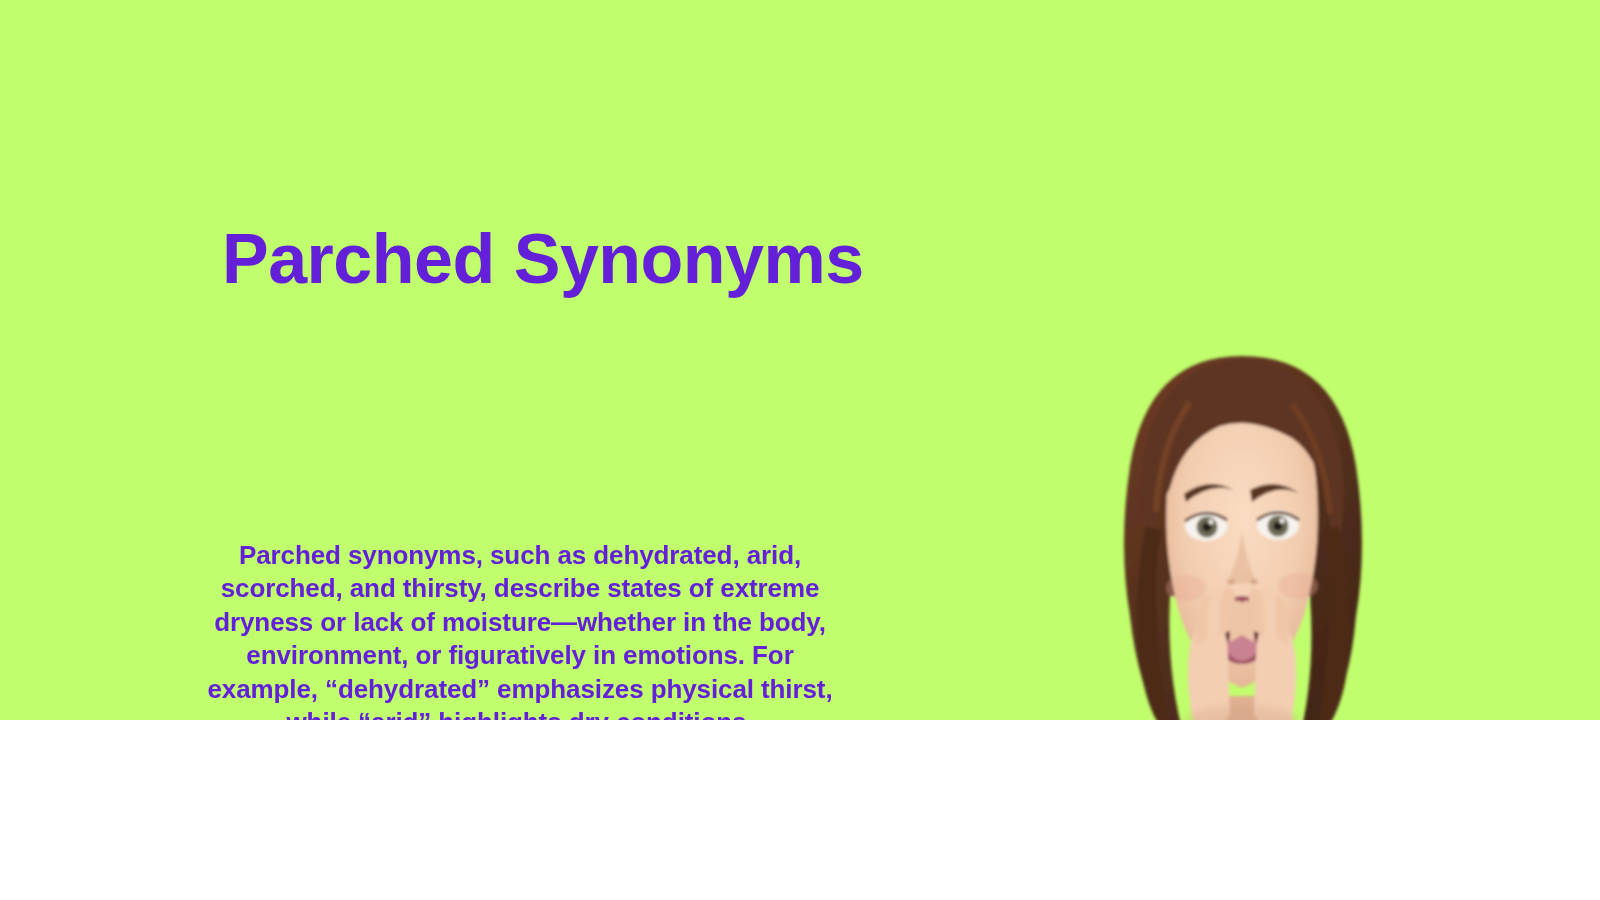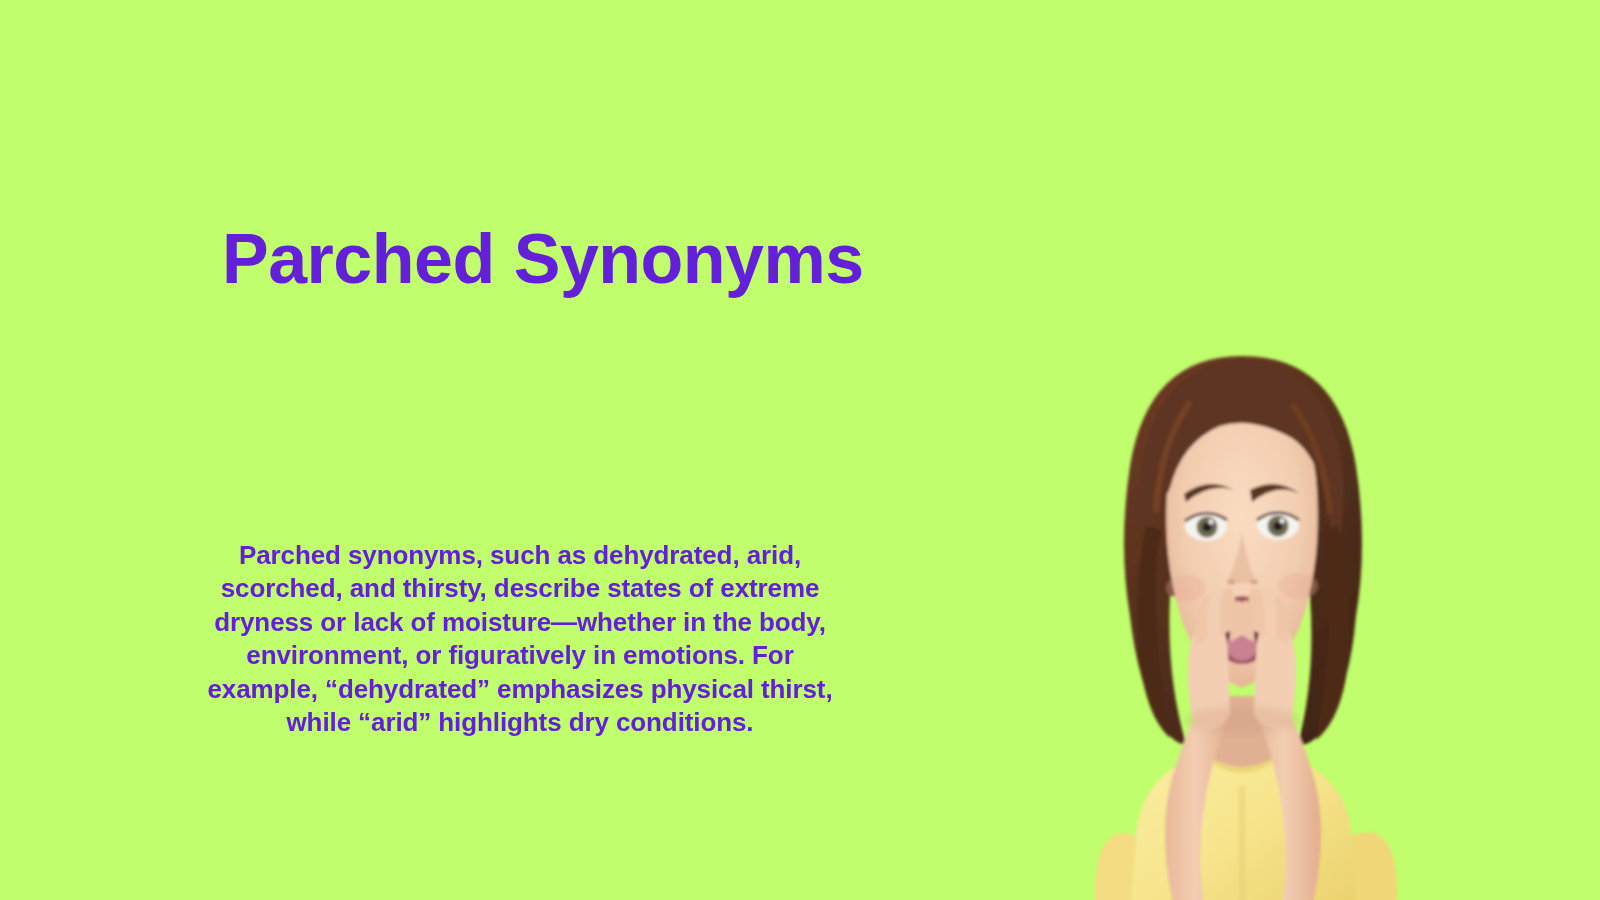--- a/index.html
+++ b/index.html
@@ -10,21 +10,21 @@
   body {
     width: 1600px;
     height: 900px;
     overflow: hidden;
     font-family: "Liberation Sans", sans-serif;
   }
 
   #slide {
     position: relative;
     width: 1600px;
-    height: 900px;
+    height: 720px;
     background: #c1fe6d;
     overflow: hidden;
   }
 
   
   #text-column {
     position: absolute;
     left: 0;
     top: 0;
     width: 1040px;

